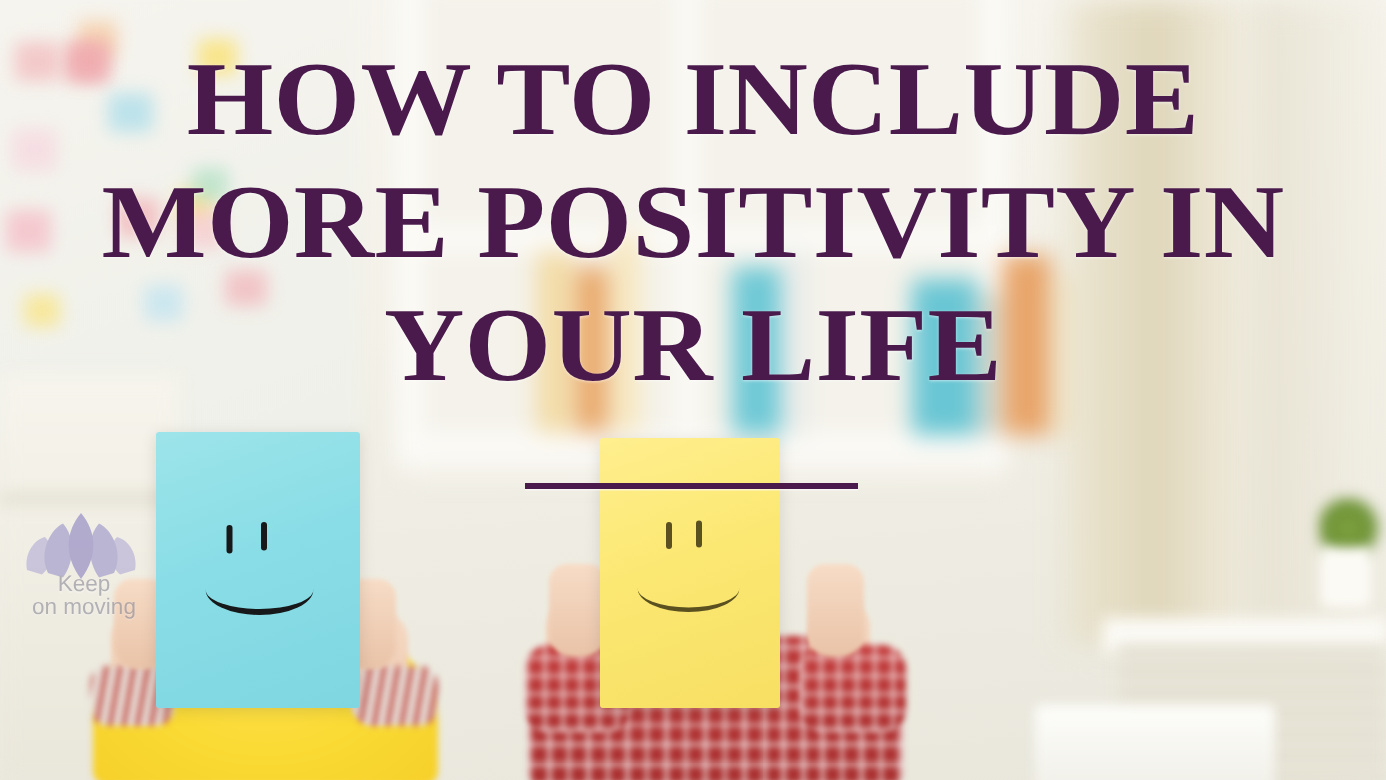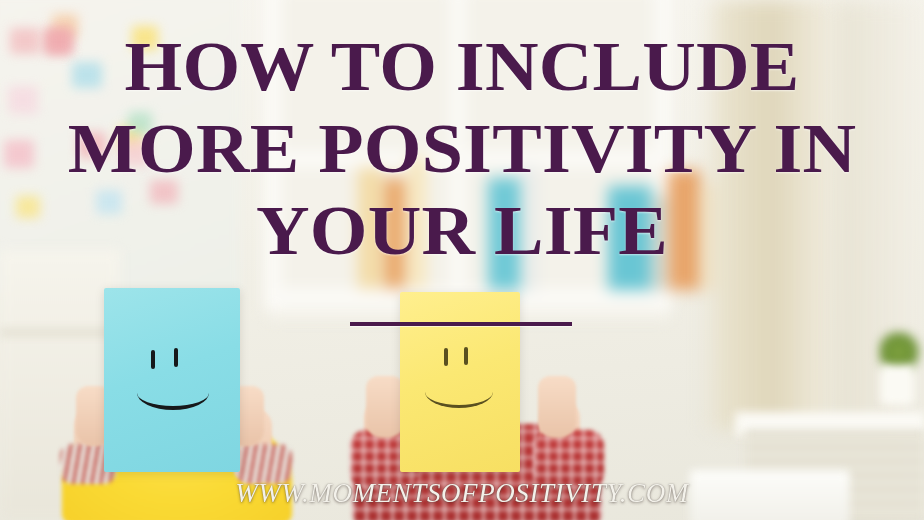--- a/index.html
+++ b/index.html
@@ -309,16 +309,33 @@
   </div>
 
   <div class="headline">
     <span class="ln ln1">HOW TO INCLUDE</span>
     <span class="ln ln2">MORE POSITIVITY IN</span>
     <span class="ln ln3">YOUR LIFE</span>
   </div>
 
   <div class="rule"></div>
 
-  <div class="site-url">WWW.MOMENTSOFPOSITIVITY.COM</div>
-
+
+  <div class="watermark">
+    <svg class="wm-flower" viewBox="0 0 80 48">
+
+      <path d="M4 40 C2 30 8 20 16 18 C22 24 22 36 14 43 Z" fill="#b3acd6"></path>
+
+      <path d="M76 40 C78 30 72 20 64 18 C58 24 58 36 66 43 Z" fill="#b3acd6"></path>
+
+      <path d="M18 42 C12 30 18 14 28 9 C36 18 36 34 28 45 Z" fill="#9a93c8"></path>
+
+      <path d="M62 42 C68 30 62 14 52 9 C44 18 44 34 52 45 Z" fill="#9a93c8"></path>
+
+      <path d="M40 2 C50 14 52 30 40 46 C28 30 30 14 40 2 Z" fill="#8b82c0"></path>
+    </svg>
+    <div class="wm-text">
+      <span>Keep</span>
+      <span>on moving</span>
+    </div>
+  </div>
 
 </div>
 
 </body></html>

